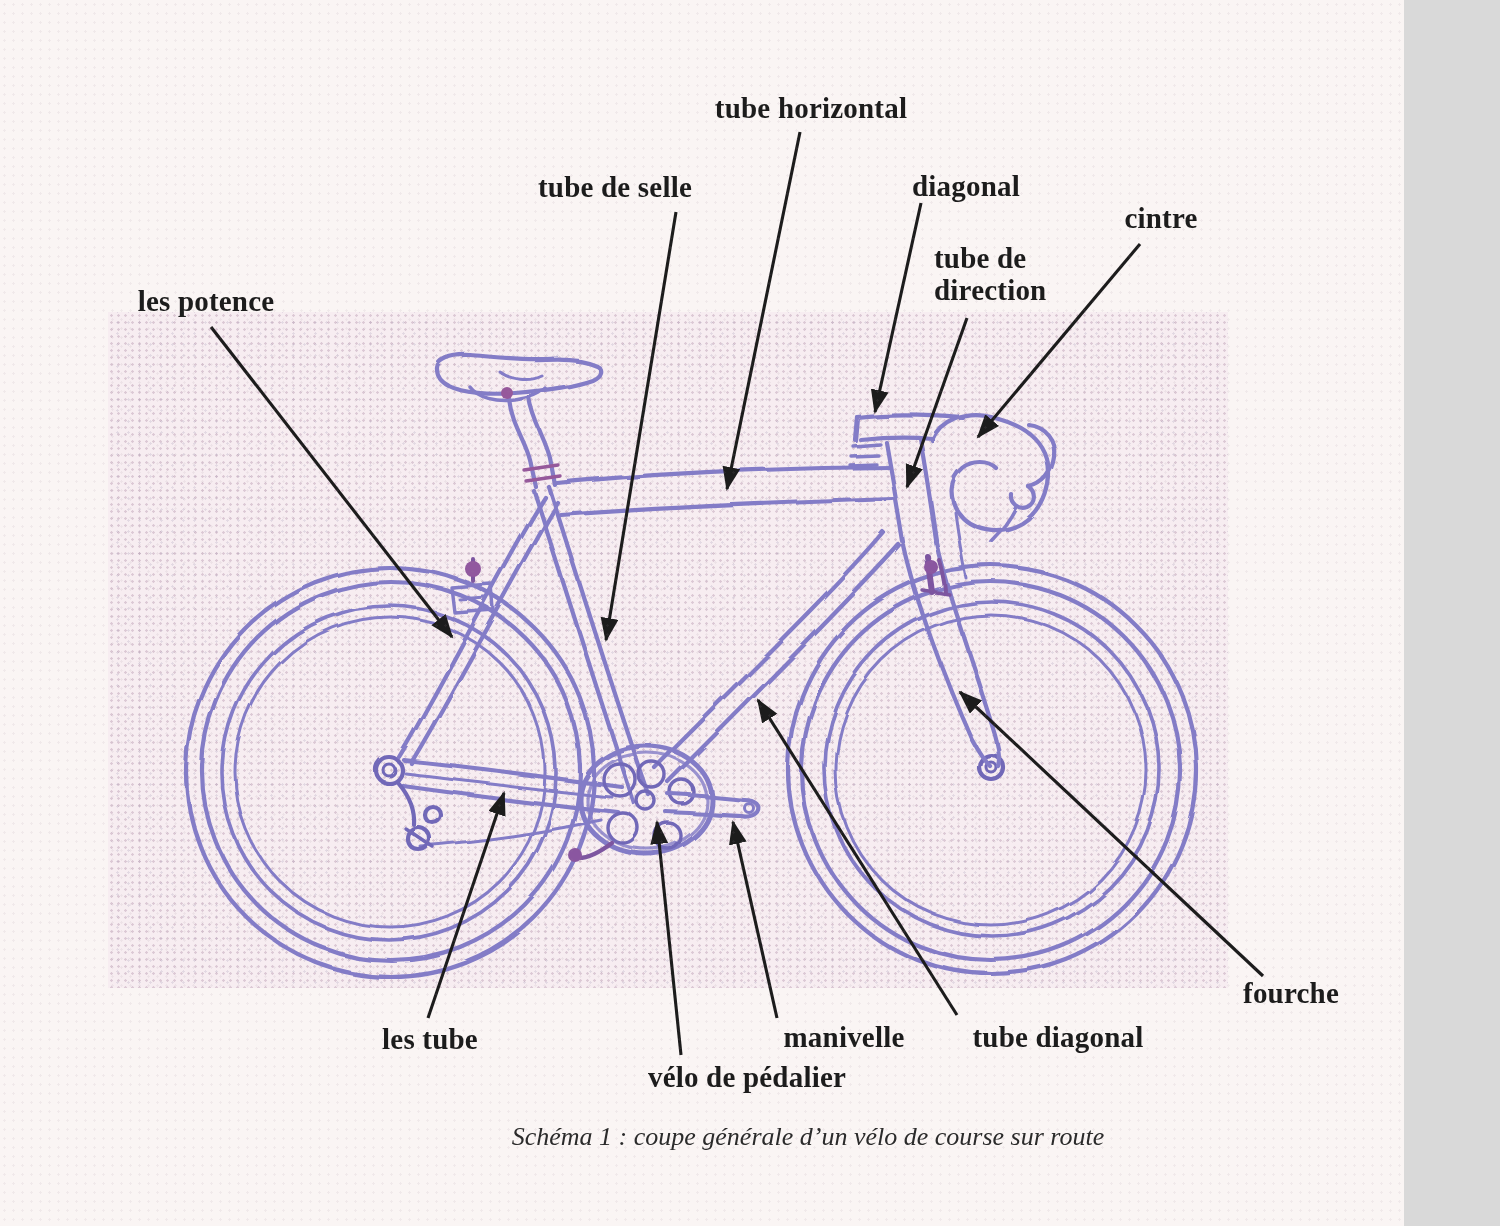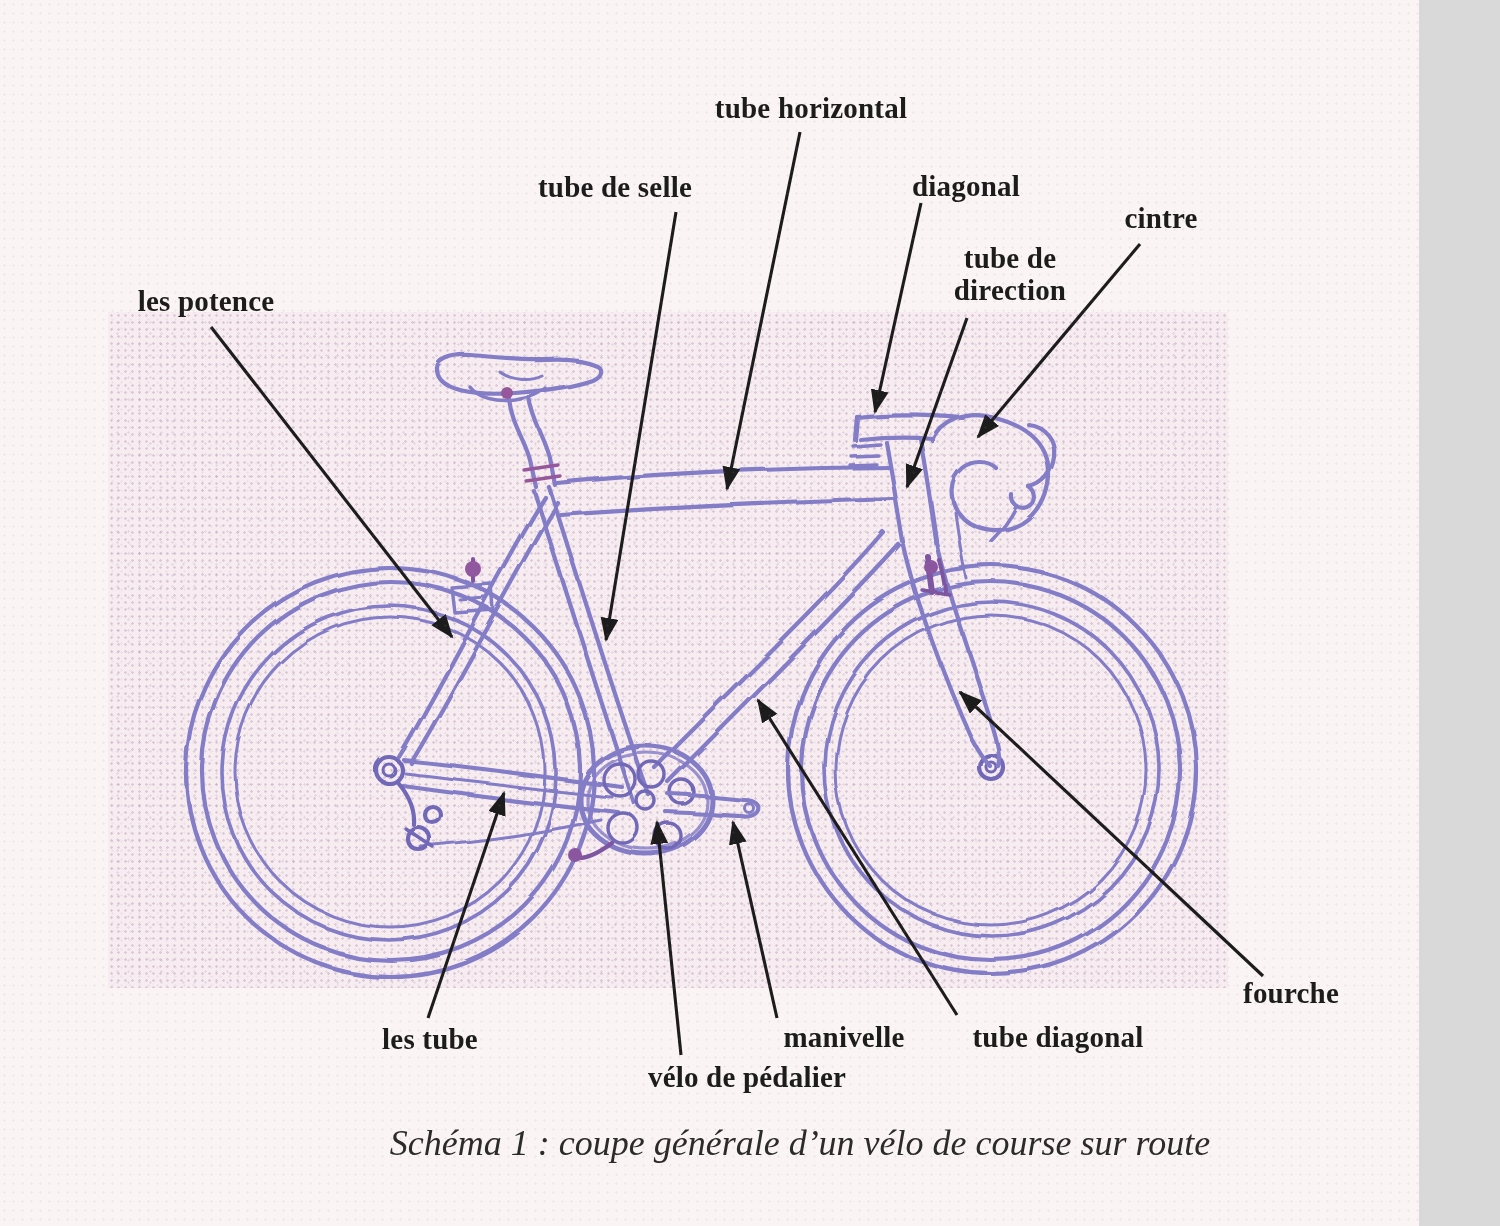--- a/index.html
+++ b/index.html
@@ -1,20 +1,19 @@
 <!DOCTYPE html>
 <html><head>
 <meta charset="utf-8">
 <style>
   html,body { margin:0; padding:0; background:#d9d9d9; }
   .page {
     position:relative; width:1404px; height:1226px;
     background:#faf5f4; overflow:hidden;
     font-family:"Liberation Serif", serif;
-    padding-left:15px;
   }
   
   .texture {
     position:absolute; left:108px; top:312px; width:1120px; height:676px;
     background-color:#f7edf1;
     background-image:
       radial-gradient(circle, rgba(160,120,150,0.30) 1px, transparent 1.5px),
       radial-gradient(circle, rgba(140,130,160,0.18) 1px, transparent 1.4px);
     background-size:7px 7px, 11px 11px;
     background-position:0 0, 4px 5px;
@@ -23,24 +22,24 @@
     content:""; position:absolute; inset:0; pointer-events:none;
     background-image:radial-gradient(circle, rgba(150,130,150,0.10) 1px, transparent 1.3px);
     background-size:9px 9px;
   }
   svg.art { position:absolute; left:0; top:0; }
   .label {
     position:absolute; transform:translateX(-50%);
     font-weight:bold; font-size:29px; color:#1c1c1c;
     white-space:nowrap; letter-spacing:0.2px; z-index:5;
   }
-  .label.multiline { white-space:normal; width:152px; text-align:center; line-height:1.12; }
+  .label.multiline { white-space:normal; width:152px; line-height:1.12; }
   .caption {
     position:absolute; transform:translateX(-50%);
-    font-style:italic; font-size:36px; color:#2b2b2b; white-space:nowrap; z-index:5;
+    font-style:italic; font-size:26px; color:#2b2b2b; white-space:nowrap; z-index:5;margin-left:8px;
   }
 </style>
 </head>
 <body>
 
 <div class="page">
 
   <div class="texture"></div>
 
   <svg class="art" width="1500" height="1226" viewBox="0 0 1500 1226">

